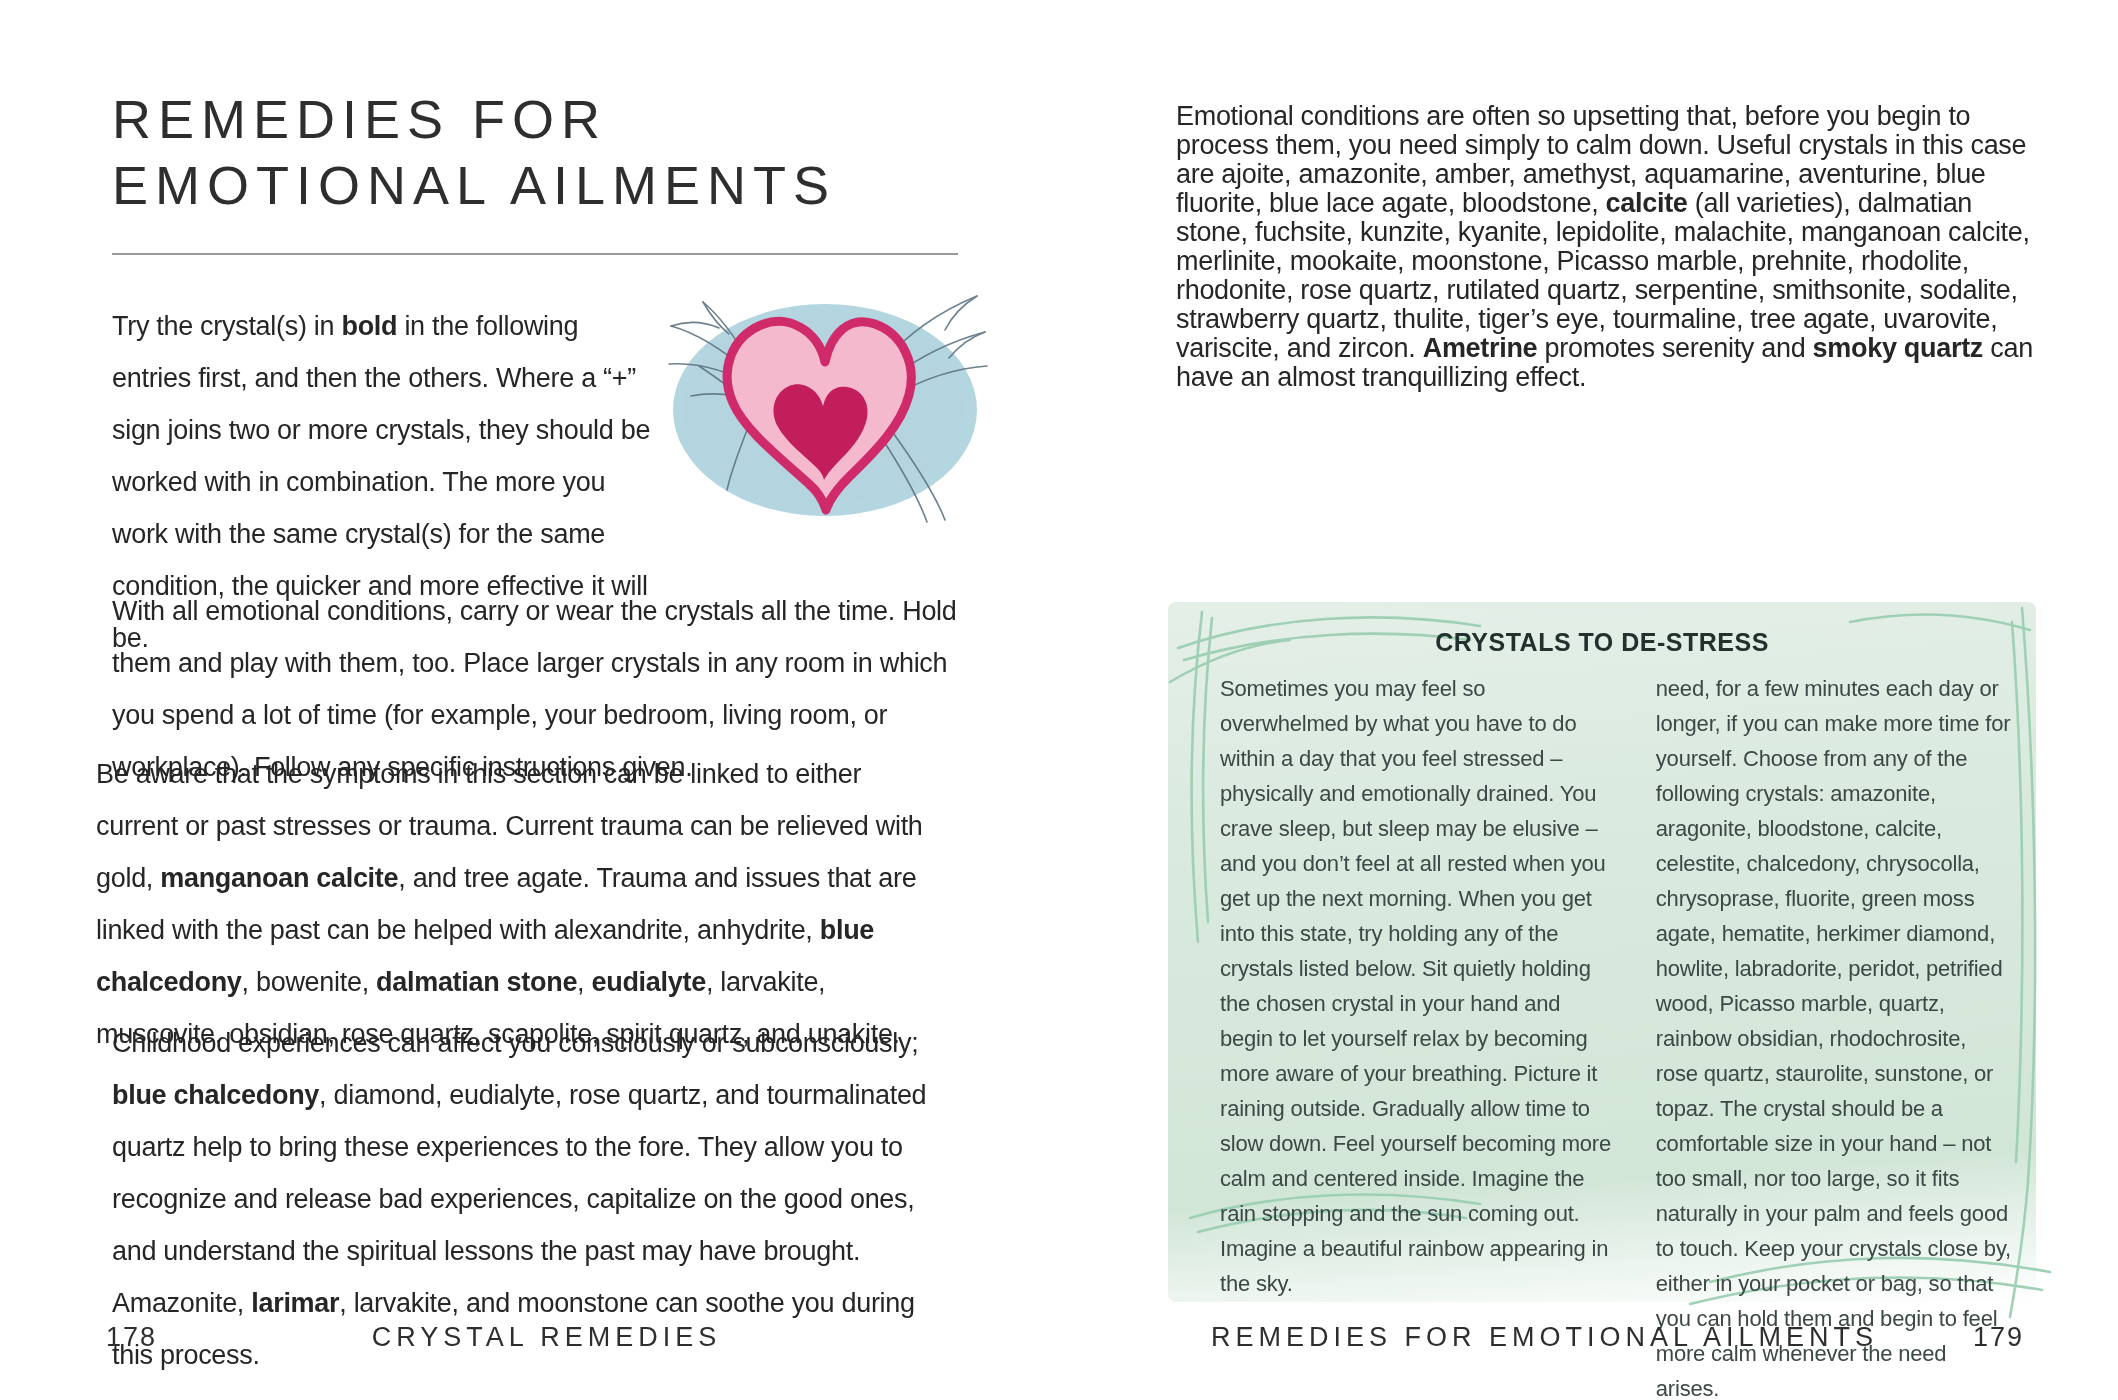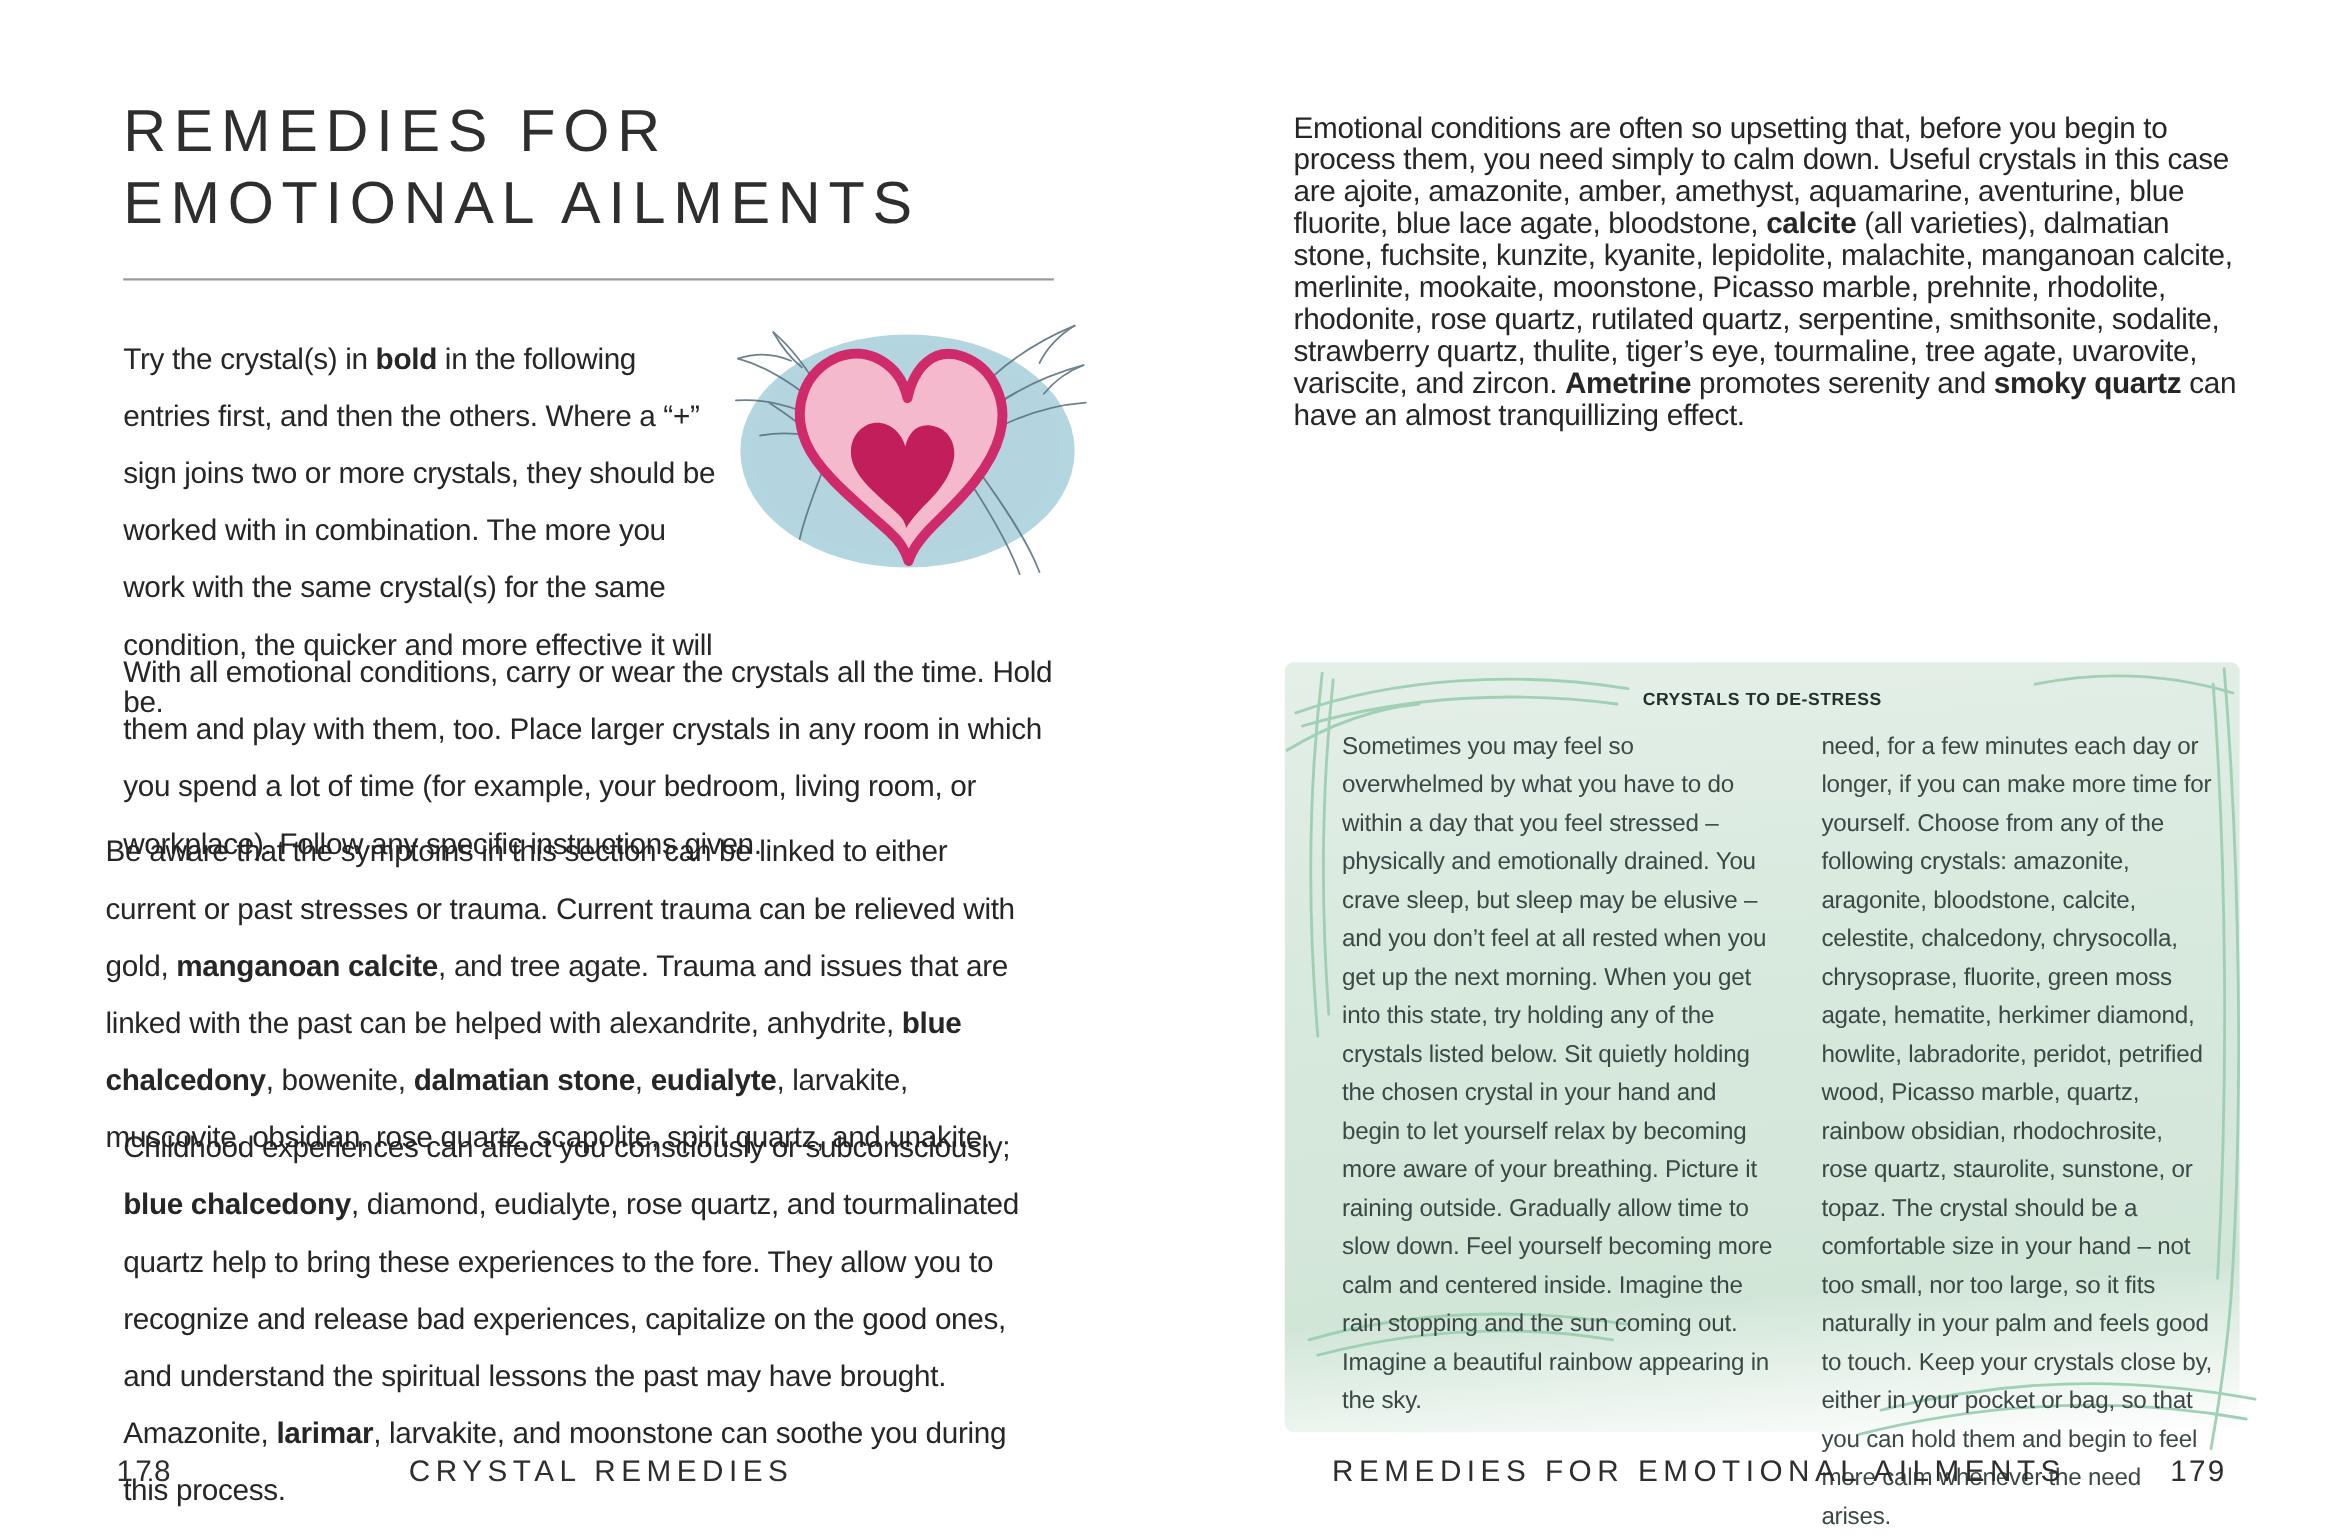--- a/index.html
+++ b/index.html
@@ -20,21 +20,21 @@
   .p3 { left:96px; top:748px; width:846px; }
   .p4 { left:112px; top:1017px; width:846px; }
   .intro { left:1176px; top:102px; width:862px; line-height:29px; }
 
   .illustration { position:absolute; left:655px; top:270px; }
 
   
   .box { position:absolute; left:1168px; top:602px; width:868px; height:700px; border-radius:8px;
          background:linear-gradient(176deg, #e4efe8 0%, #d8e9dd 38%, #d2e6d8 80%, rgba(210,230,216,0) 100%); }
   .box-sketch { position:absolute; left:-18px; top:-20px; width:904px; height:744px; pointer-events:none; }
-  .box-title { position:relative; margin:26px 0 0 0; text-align:center; font-size:16px; font-weight:bold;
+  .box-title { position:relative; margin:26px 0 0 0; text-align:center; font-size:25px; font-weight:bold;
                letter-spacing:0.5px; color:#22302e; }
   .box-cols { position:relative; display:flex; gap:42px; padding:14px 24px 0 52px; }
   .col { font-size:22px; line-height:35px; color:#3c4846; letter-spacing:-0.2px; }
   .col-a { width:398px; }
   .col-b { width:360px; }
   .col p { margin:0; }
   .col .indent { text-indent:24px; }
 
   
   .footer { position:absolute; top:1322px; height:44px; }

